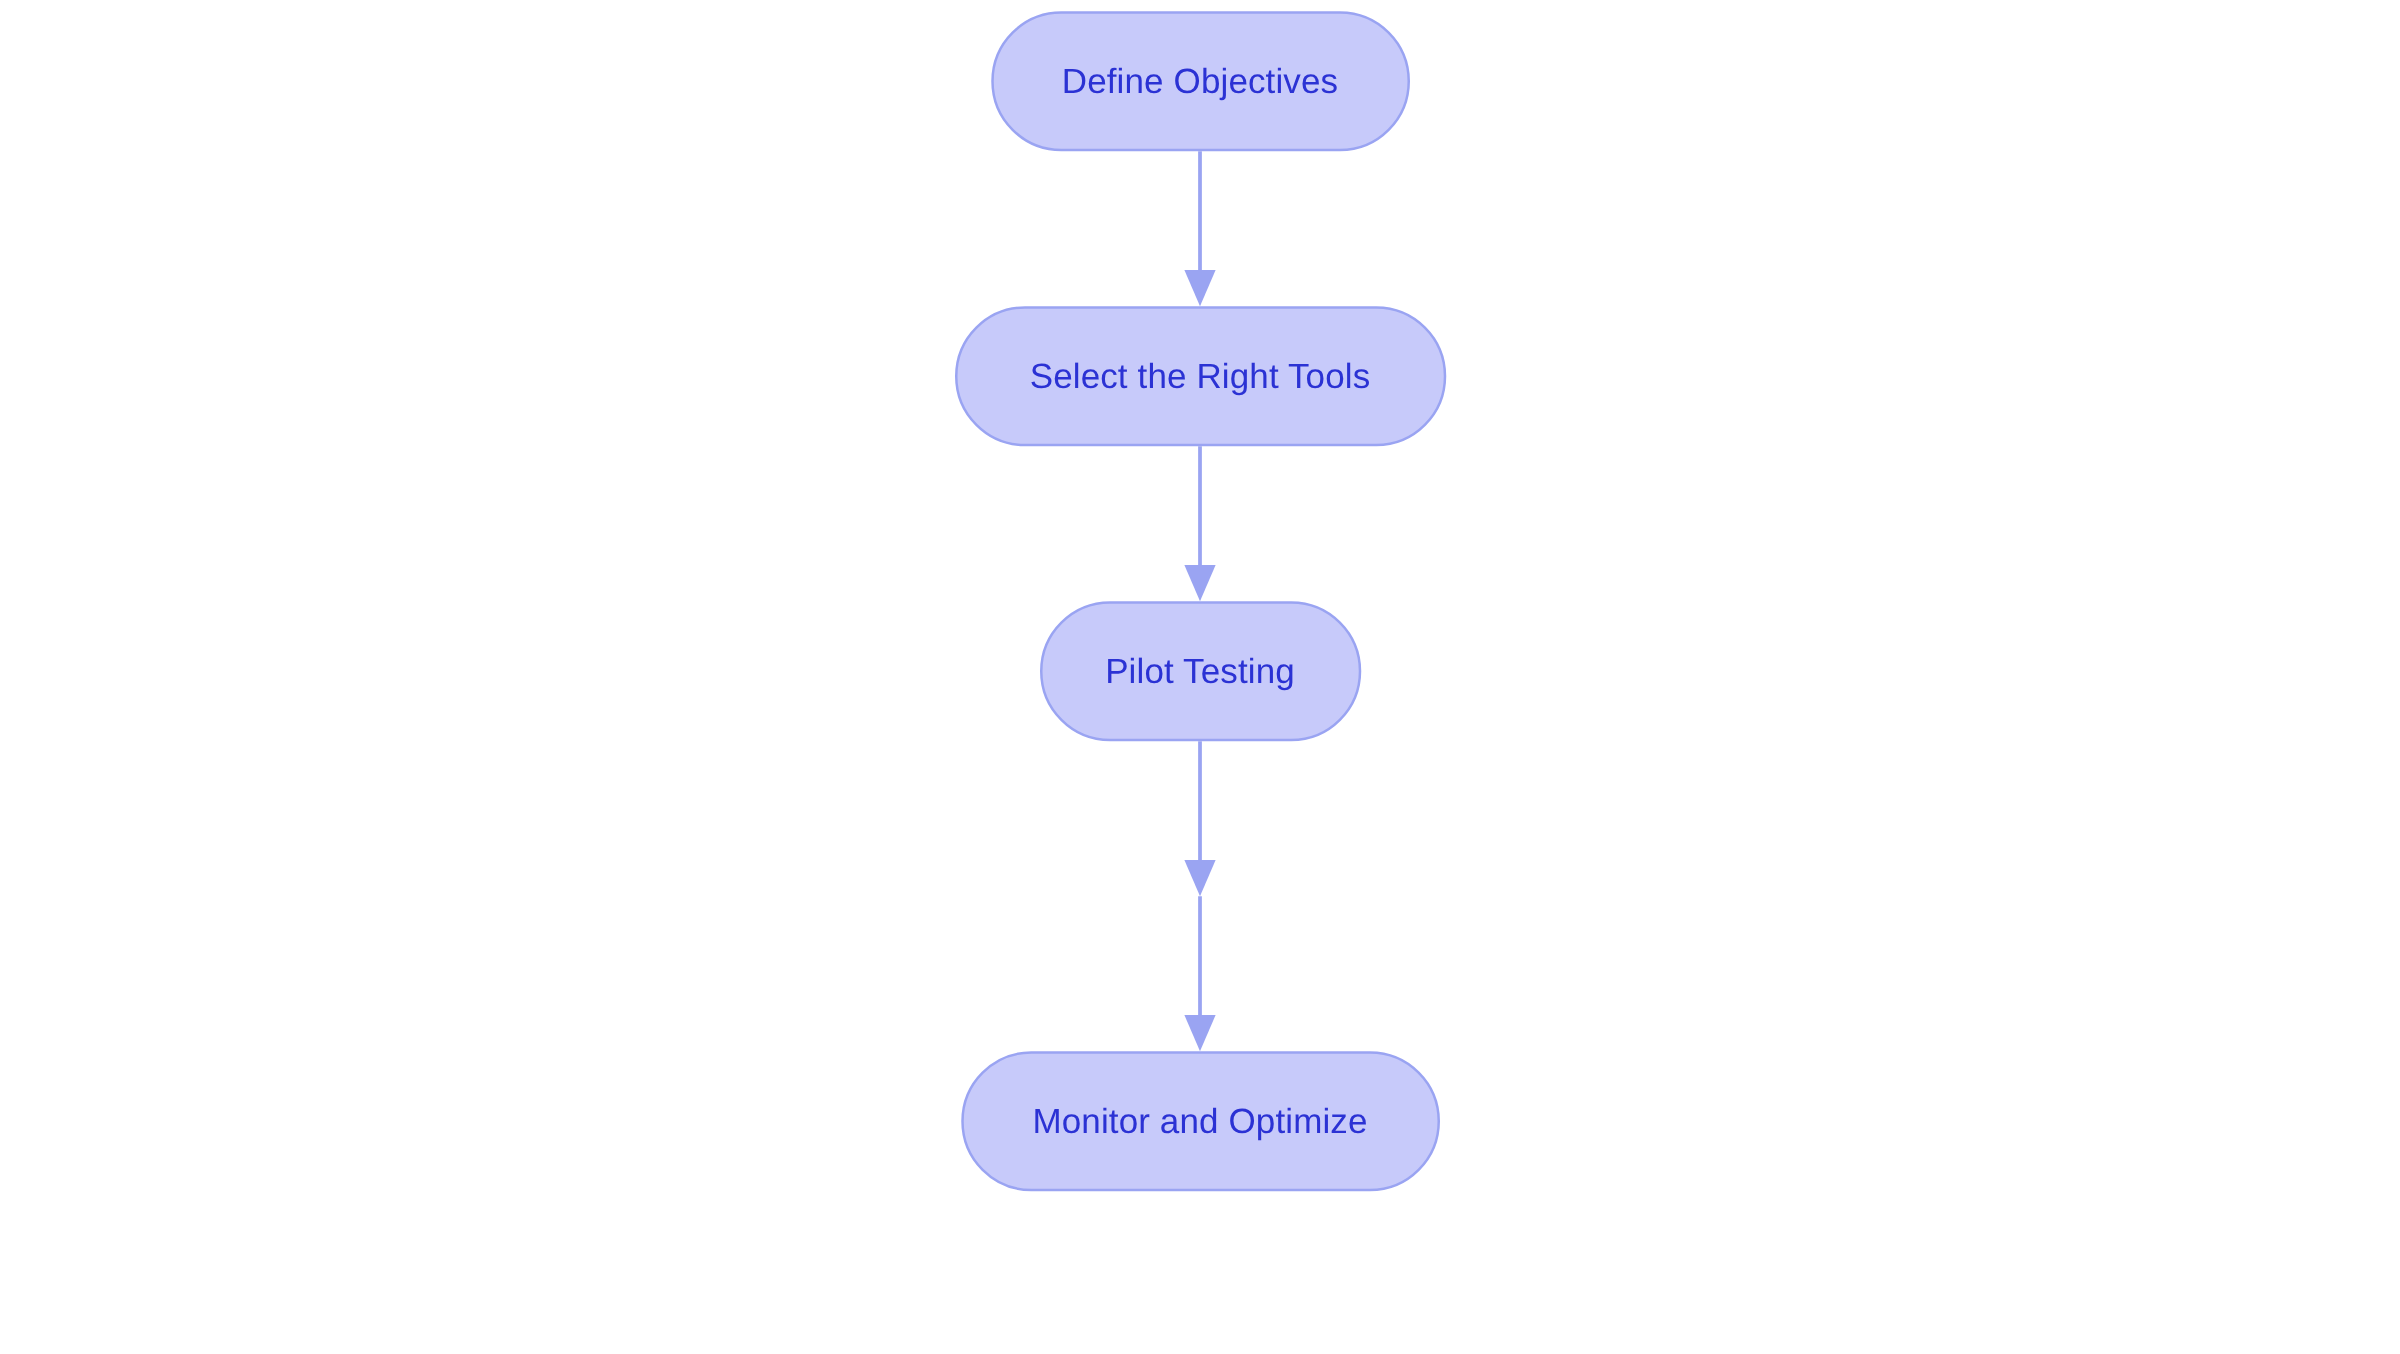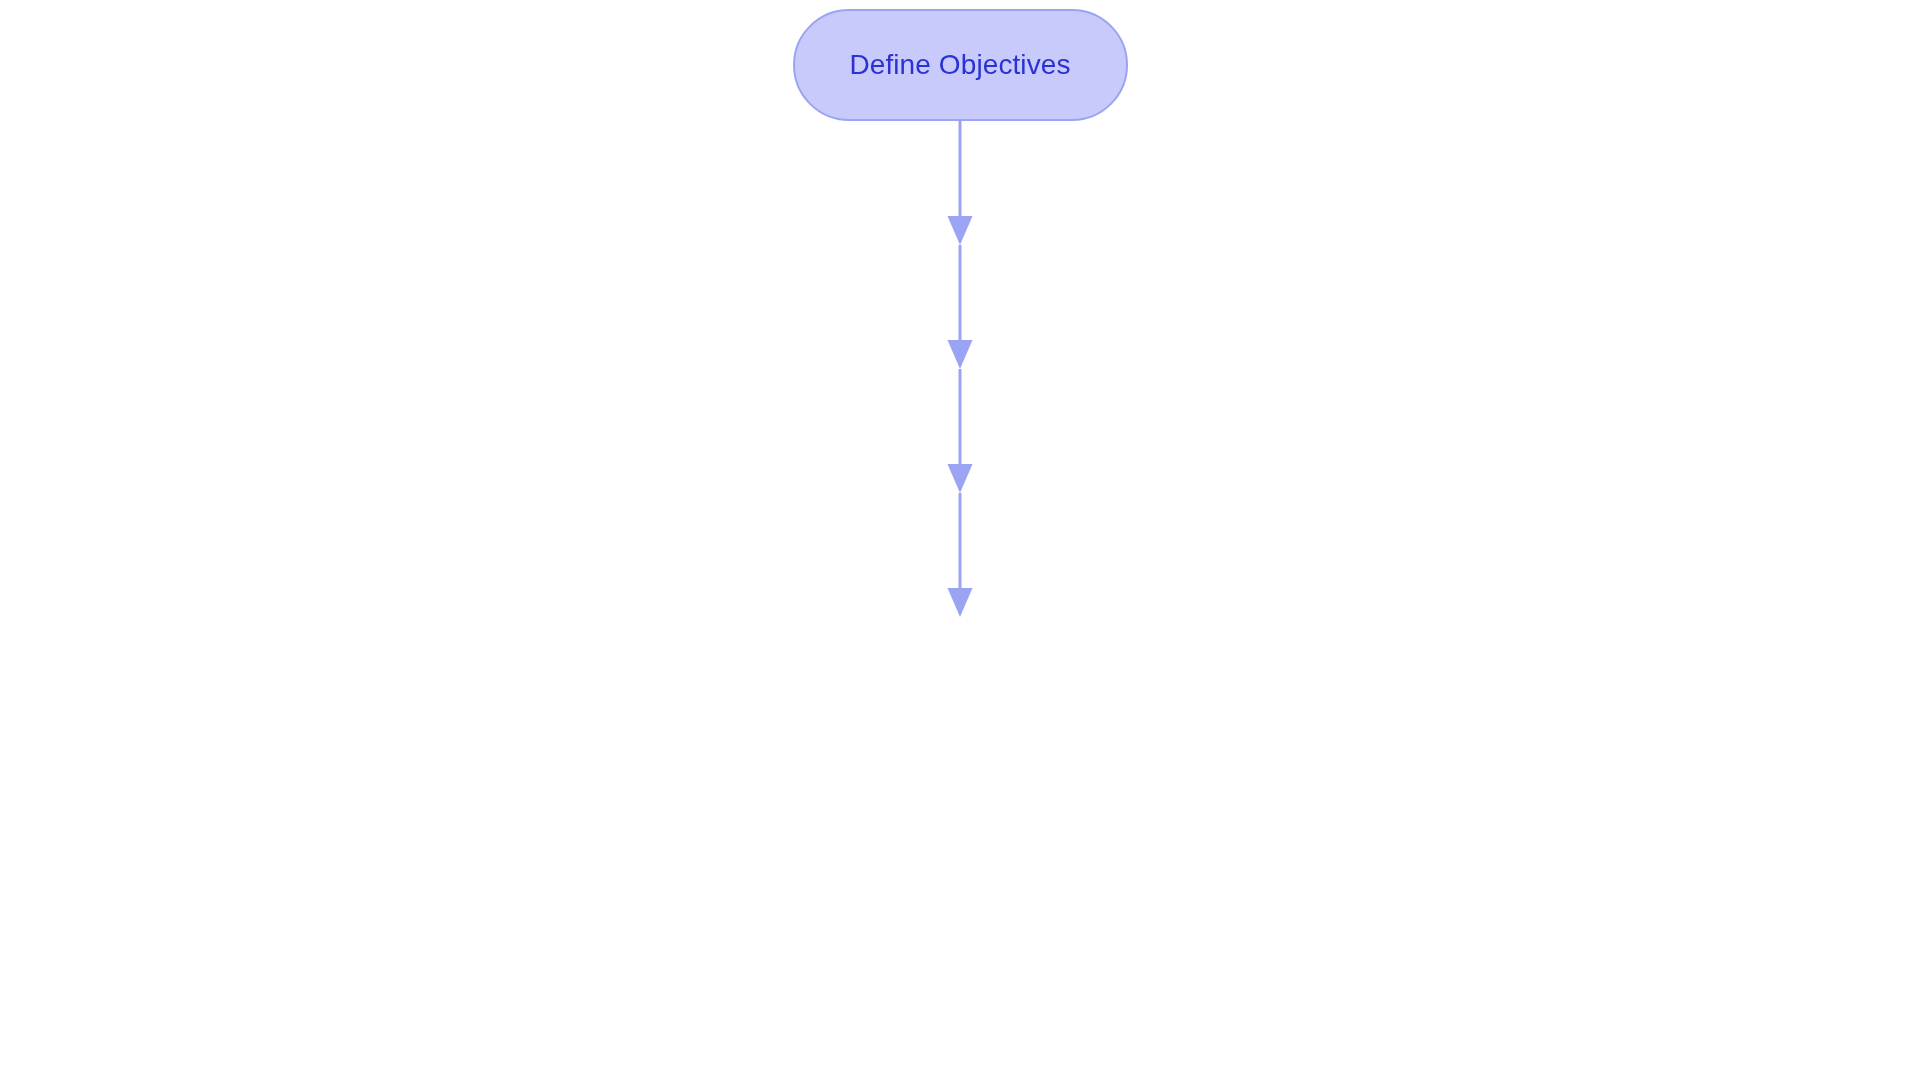--- a/index.html
+++ b/index.html
@@ -90,39 +90,48 @@
       <span class="flow-node-label">Define Objectives</span>
     </div>
 
     <div class="flow-connector">
       <svg viewBox="0 0 40 124" xmlns="http://www.w3.org/2000/svg">
         <line x1="20" y1="0" x2="20" y2="96" stroke="#9aa4f2" stroke-width="3"></line>
         <polygon points="20,124 7.5,95 32.5,95" fill="#9aa4f2"></polygon>
       </svg>
     </div>
 
+    <div class="flow-node node-w-2">
+      <span class="flow-node-label">Select the Right Tools</span>
+    </div>
+
+    <div class="flow-connector">
+      <svg viewBox="0 0 40 124" xmlns="http://www.w3.org/2000/svg">
+        <line x1="20" y1="0" x2="20" y2="96" stroke="#9aa4f2" stroke-width="3"></line>
+        <polygon points="20,124 7.5,95 32.5,95" fill="#9aa4f2"></polygon>
+      </svg>
+    </div>
+
+    <div class="flow-node node-w-3">
+      <span class="flow-node-label">Pilot Testing</span>
+    </div>
 
     <div class="flow-connector">
       <svg viewBox="0 0 40 124" xmlns="http://www.w3.org/2000/svg">
         <line x1="20" y1="0" x2="20" y2="96" stroke="#9aa4f2" stroke-width="3"></line>
         <polygon points="20,124 7.5,95 32.5,95" fill="#9aa4f2"></polygon>
       </svg>
     </div>
 
 
     <div class="flow-connector">
       <svg viewBox="0 0 40 124" xmlns="http://www.w3.org/2000/svg">
         <line x1="20" y1="0" x2="20" y2="96" stroke="#9aa4f2" stroke-width="3"></line>
         <polygon points="20,124 7.5,95 32.5,95" fill="#9aa4f2"></polygon>
       </svg>
     </div>
 
-
-    <div class="flow-connector">
-      <svg viewBox="0 0 40 124" xmlns="http://www.w3.org/2000/svg">
-        <line x1="20" y1="0" x2="20" y2="96" stroke="#9aa4f2" stroke-width="3"></line>
-        <polygon points="20,124 7.5,95 32.5,95" fill="#9aa4f2"></polygon>
-      </svg>
+    <div class="flow-node node-w-5">
+      <span class="flow-node-label">Monitor and Optimize</span>
     </div>
-
 
   </div>
 </div>
 
 </body></html>

